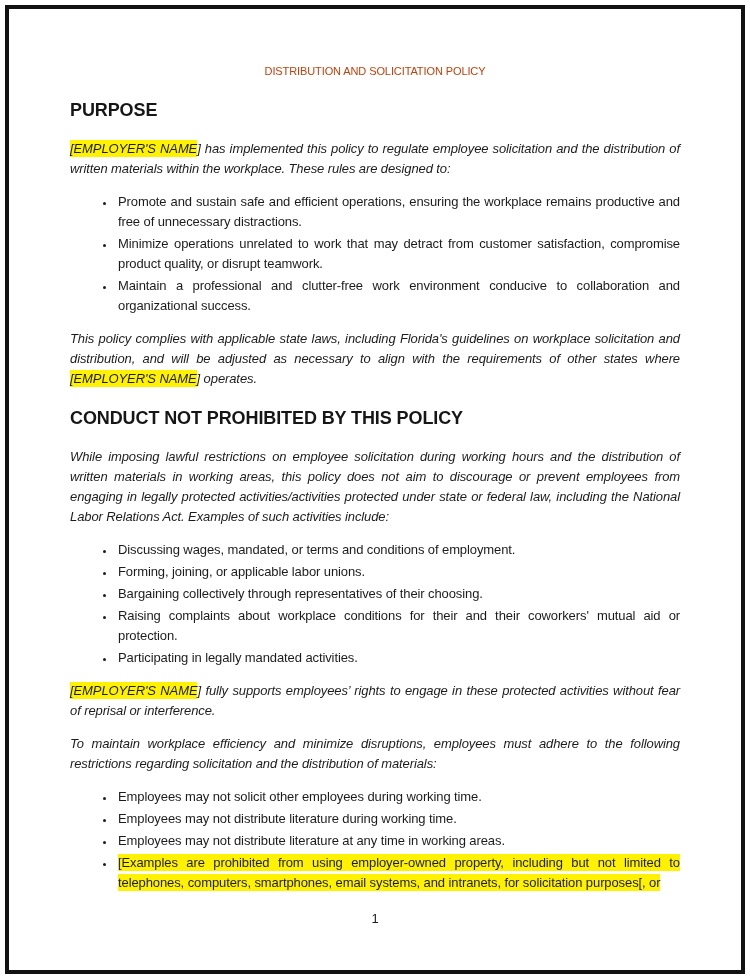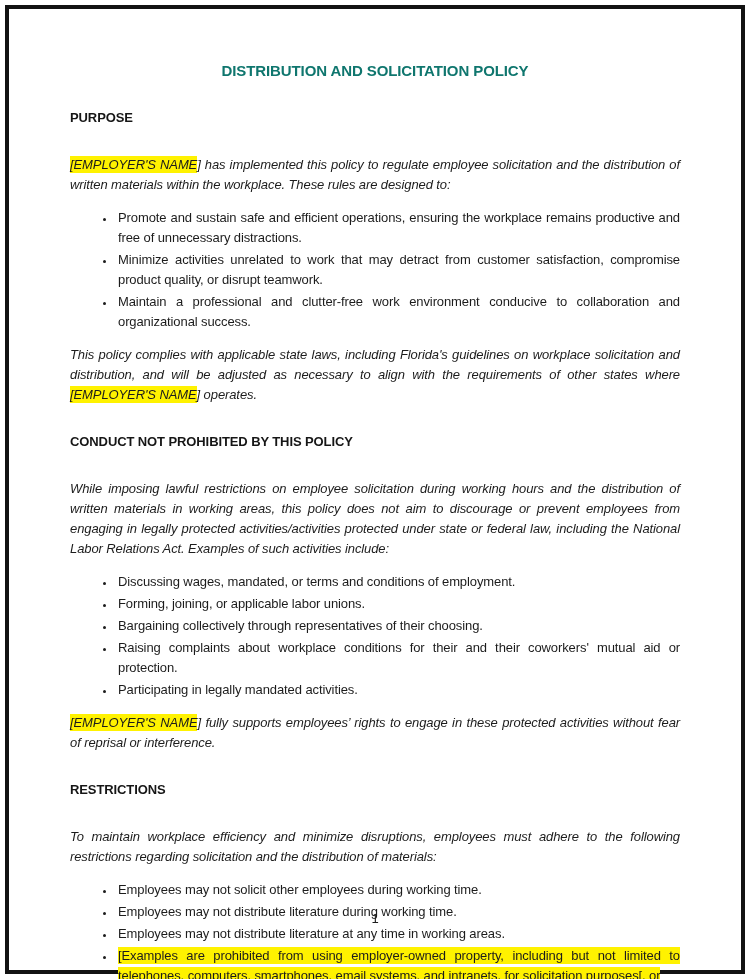--- a/index.html
+++ b/index.html
@@ -26,30 +26,30 @@
     background: #ffffff;
   }
   .content {
     padding: 52px 61px 0 61px;
     color: #1c1c1c;
     font-size: 13px;
     line-height: 20px;
     letter-spacing: -0.1px;
   }
   h1.doc-title {
-    font-size: 15px;
-    font-weight: 700;
+    font-size: 11px;
+    font-weight: 400;
     text-align: center;
     margin: 0 0 14px 0;
-    color: #0f766e;
+    color: #c2410c;
   }
   h2.section-heading {
-    font-size: 13px;
+    font-size: 18px;
     font-weight: 700;
-    margin: 27px 0;
+    margin: 19px 0;
     color: #161616;
     text-align: left;
   }
   p.para {
     margin: 13px 0;
     text-align: justify;
     font-style: italic;
   }
   ul.bullets {
     margin: 0 0;
@@ -87,41 +87,40 @@
     <div class="content">
 
       <h1 class="doc-title">DISTRIBUTION AND SOLICITATION POLICY</h1>
 
       <h2 class="section-heading">PURPOSE</h2>
 
       <p class="para"><span class="hl">[EMPLOYER'S NAME</span><span>] has implemented this policy to regulate employee solicitation and the distribution of written materials within the workplace. These rules are designed to:</span></p>
 
       <ul class="bullets">
         <li>Promote and sustain safe and efficient operations, ensuring the workplace remains productive and free of unnecessary distractions.</li>
-        <li>Minimize activities unrelated to work that may detract from customer satisfaction, compromise product quality, or disrupt teamwork.</li>
+        <li>Minimize operations unrelated to work that may detract from customer satisfaction, compromise product quality, or disrupt teamwork.</li>
         <li>Maintain a professional and clutter-free work environment conducive to collaboration and organizational success.</li>
       </ul>
 
       <p class="para"><span>This policy complies with applicable state laws, including Florida's guidelines on workplace solicitation and distribution, and will be adjusted as necessary to align with the requirements of other states where </span><span class="hl">[EMPLOYER'S NAME</span><span>] operates.</span></p>
 
       <h2 class="section-heading">CONDUCT NOT PROHIBITED BY THIS POLICY</h2>
 
       <p class="para">While imposing lawful restrictions on employee solicitation during working hours and the distribution of written materials in working areas, this policy does not aim to discourage or prevent employees from engaging in legally protected activities/activities protected under state or federal law, including the National Labor Relations Act. Examples of such activities include:</p>
 
       <ul class="bullets">
         <li>Discussing wages, mandated, or terms and conditions of employment.</li>
         <li>Forming, joining, or applicable labor unions.</li>
         <li>Bargaining collectively through representatives of their choosing.</li>
         <li>Raising complaints about workplace conditions for their and their coworkers' mutual aid or protection.</li>
         <li>Participating in legally mandated activities.</li>
       </ul>
 
       <p class="para"><span class="hl">[EMPLOYER'S NAME</span><span>] fully supports employees’ rights to engage in these protected activities without fear of reprisal or interference.</span></p>
 
-      <h2 class="section-heading">RESTRICTIONS</h2>
 
       <p class="para">To maintain workplace efficiency and minimize disruptions, employees must adhere to the following restrictions regarding solicitation and the distribution of materials:</p>
 
       <ul class="bullets">
         <li>Employees may not solicit other employees during working time.</li>
         <li>Employees may not distribute literature during working time.</li>
         <li>Employees may not distribute literature at any time in working areas.</li>
         <li><span class="hl">[Examples are prohibited from using employer-owned property, including but not limited to telephones, computers, smartphones, email systems, and intranets, for solicitation purposes[, or</span></li>
       </ul>
 

